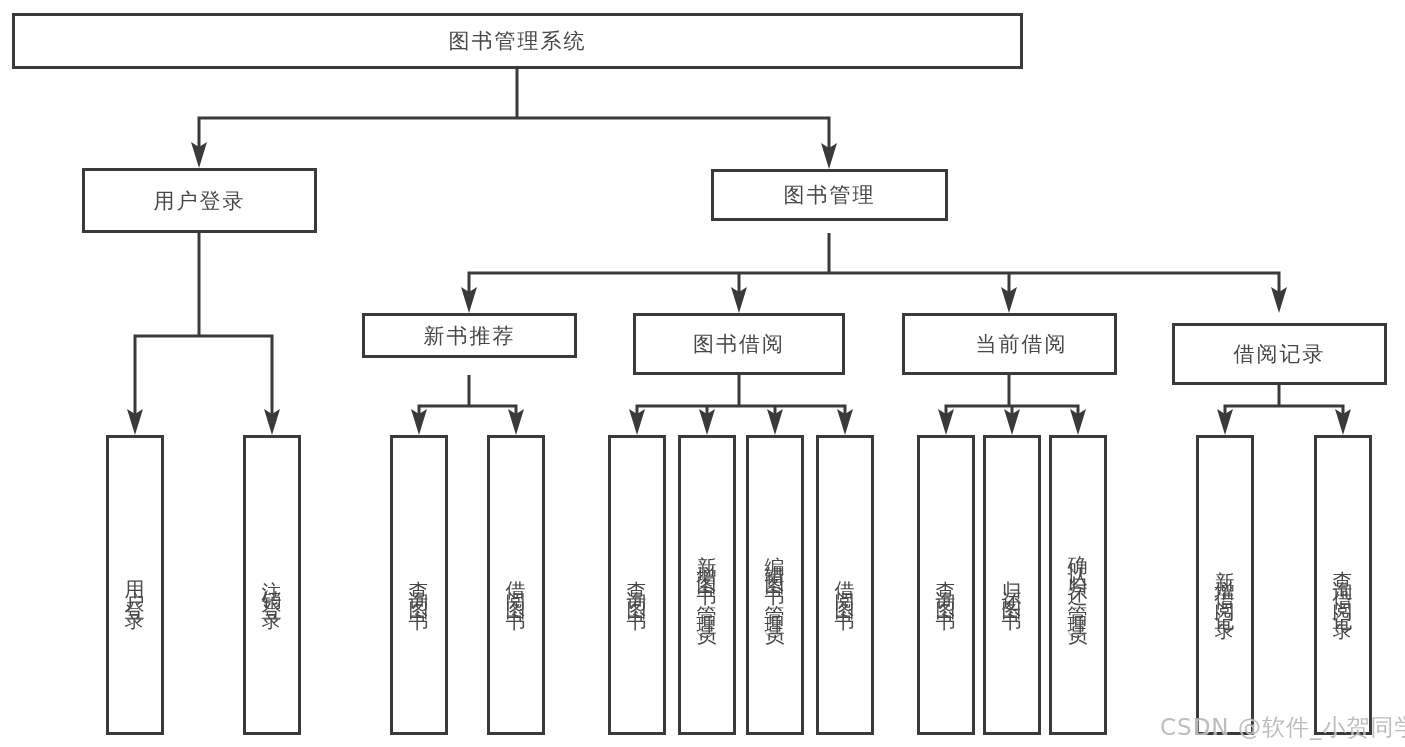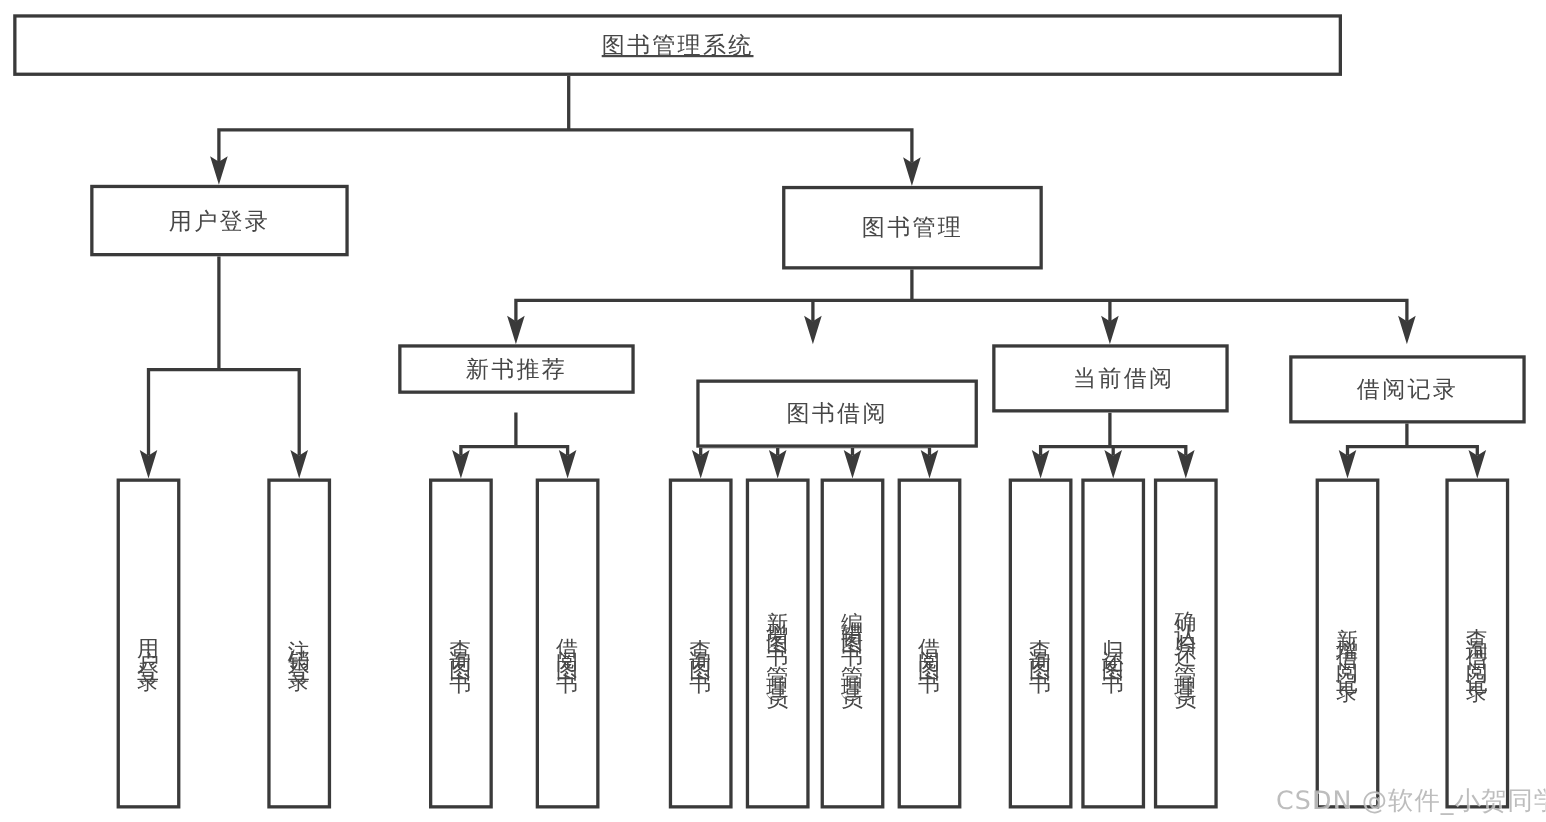--- a/index.html
+++ b/index.html
@@ -72,27 +72,27 @@
   <path class="ah" d="M946 435 l-8 -26 l8 5 l8 -5 Z"></path>
   <path class="ah" d="M1012 435 l-8 -26 l8 5 l8 -5 Z"></path>
   <path class="ah" d="M1078 435 l-8 -26 l8 5 l8 -5 Z"></path>
 
   <path class="ln" d="M1279 375 V406"></path>
   <path class="ln" d="M1225 414 V406 H1343 V414"></path>
   <path class="ah" d="M1225 435 l-8 -26 l8 5 l8 -5 Z"></path>
   <path class="ah" d="M1343 435 l-8 -26 l8 5 l8 -5 Z"></path>
 </svg>
 
-<div class="node h" style="left:12px;top:13px;width:1208px;height:56px;text-decoration:underline;">图书管理系统</div>
+<div class="node h" style="left:12px;top:13px;width:1011px;height:56px;">图书管理系统</div>
 
 <div class="node h" style="left:82px;top:168px;width:235px;height:65px;">用户登录</div>
-<div class="node h" style="left:711px;top:169px;width:237px;height:76px;">图书管理</div>
+<div class="node h" style="left:711px;top:169px;width:237px;height:52px;">图书管理</div>
 
 <div class="node h" style="left:362px;top:313px;width:215px;height:45px;">新书推荐</div>
-<div class="node h" style="left:633px;top:313px;width:256px;height:62px;margin-top:32px;">图书借阅</div>
+<div class="node h" style="left:633px;top:313px;width:212px;height:62px;">图书借阅</div>
 <div class="node h" style="left:902px;top:313px;width:215px;height:62px;padding-left:24px;">当前借阅</div>
 <div class="node h" style="left:1172px;top:323px;width:215px;height:62px;">借阅记录</div>
 
 <div class="node v" style="left:106px;top:435px;width:58px;height:300px;">用户登录</div>
 <div class="node v" style="left:243px;top:435px;width:58px;height:300px;">注销登录</div>
 
 <div class="node v" style="left:390px;top:435px;width:58px;height:300px;">查询图书</div>
 <div class="node v" style="left:487px;top:435px;width:58px;height:300px;">借阅图书</div>
 
 <div class="node v" style="left:608px;top:435px;width:58px;height:300px;">查询图书</div>

